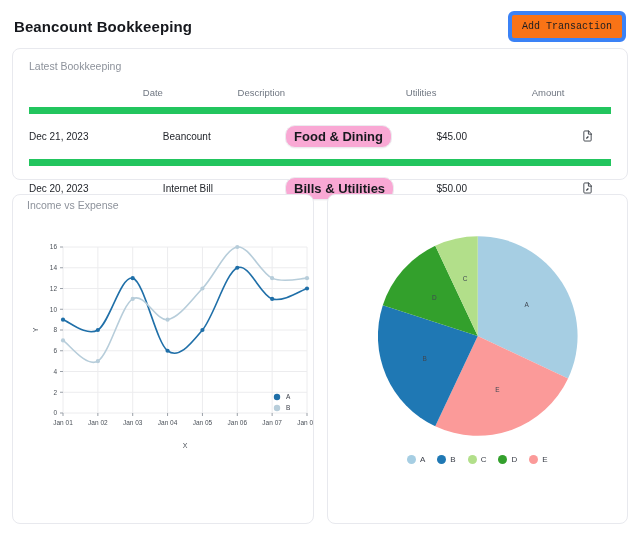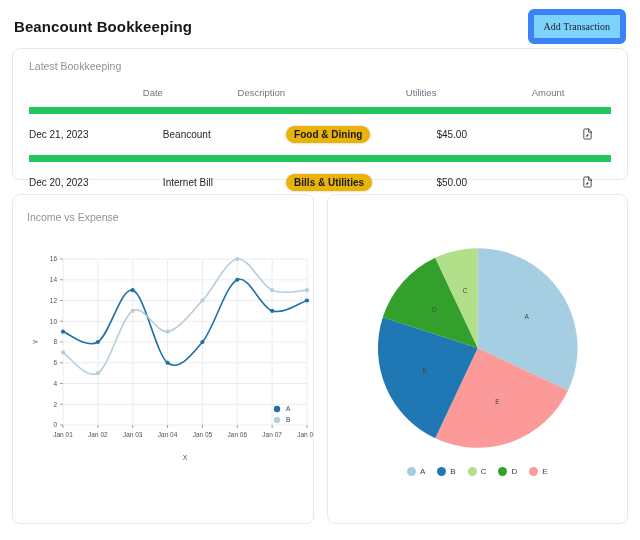--- a/index.html
+++ b/index.html
@@ -7,46 +7,46 @@
   body {
     font-family: "Liberation Sans", sans-serif;
     background: #ffffff;
     color: #16181d;
     padding: 12px 12px 0 12px;
   }
   
   .header { display: flex; justify-content: space-between; align-items: center; height: 24px; margin: 2px 2px 10px 2px; }
   .page-title { font-size: 15px; font-weight: 700; letter-spacing: .1px; }
   .btn {
-    font-family: Liberation Serif, serif;
-    font-size: 10px; color: #1a1d23; background: #7dd3fc;
-    border: 6px solid #3b82f6; border-radius: 6px;
+    font-family: Liberation Mono, monospace;
+    font-size: 10px; color: #1a1d23; background: #f97316;
+    border: 4px solid #3b82f6; border-radius: 6px;
     padding: 6px 10px; cursor: pointer;
   }
   
   .card { background: #fff; border: 1px solid #e8e9ee; border-radius: 8px; }
   .card-title { font-size: 10.5px; color: #8d929b; }
   .transactions-card { height: 132px; padding: 11px 16px 0 16px; }
   
   table { width: 100%; border-collapse: collapse; margin-top: 11px; table-layout: fixed; }
   th { text-align: right; font-weight: 400; font-size: 9.5px; color: #6f7681; padding: 4px 0 9px 0; }
   tbody tr { border-top: 7px solid #22c55e; }
   td { font-size: 10px; color: #23262c; padding: 11px 0; vertical-align: middle; }
   .col-date { width: 23%; } .col-desc { width: 21%; } .col-cat { width: 26%; }
   .col-amt { width: 22%; } .col-act { width: 8%; }
   .badge {
-    display: inline-block; font-size: 10px; font-weight: 700; color: #17191e;
-    background: #eab308; border: 1px solid #ececef; border-radius: 10px;
+    display: inline-block; font-size: 13px; font-weight: 700; color: #17191e;
+    background: #f9a8d4; border: 1px solid #ececef; border-radius: 10px;
     padding: 3px 8px; box-shadow: 0 1px 1px rgba(0,0,0,.03);
   }
   .action-cell { text-align: right; padding-right: 18px; }
   .icon-btn { background: none; border: none; cursor: pointer; padding: 0; line-height: 0; }
   
   .charts-row { display: flex; gap: 13px; margin-top: 14px; }
-  .chart-card { flex: 1; height: 330px; padding: 16px 14px; overflow: hidden; }
+  .chart-card { flex: 1; height: 330px; padding: 4px 14px; overflow: hidden; }
   #line-chart { margin-top: 26px; padding-left: 2px; }
   #pie-chart { margin-top: 34px; display: flex; justify-content: center; }
   .pie-legend { display: flex; justify-content: center; align-items: center; gap: 12px; margin-top: 14px; }
   .pl-item { display: inline-flex; align-items: center; gap: 4px; font-size: 8px; color: #3c4document04a; color:#3c404a; cursor: pointer; }
   .pl-dot { width: 9px; height: 9px; border-radius: 50%; display: inline-block; }
   svg text { font-family: "Liberation Sans", sans-serif; }
 </style>
 </head>
 <body>
 

